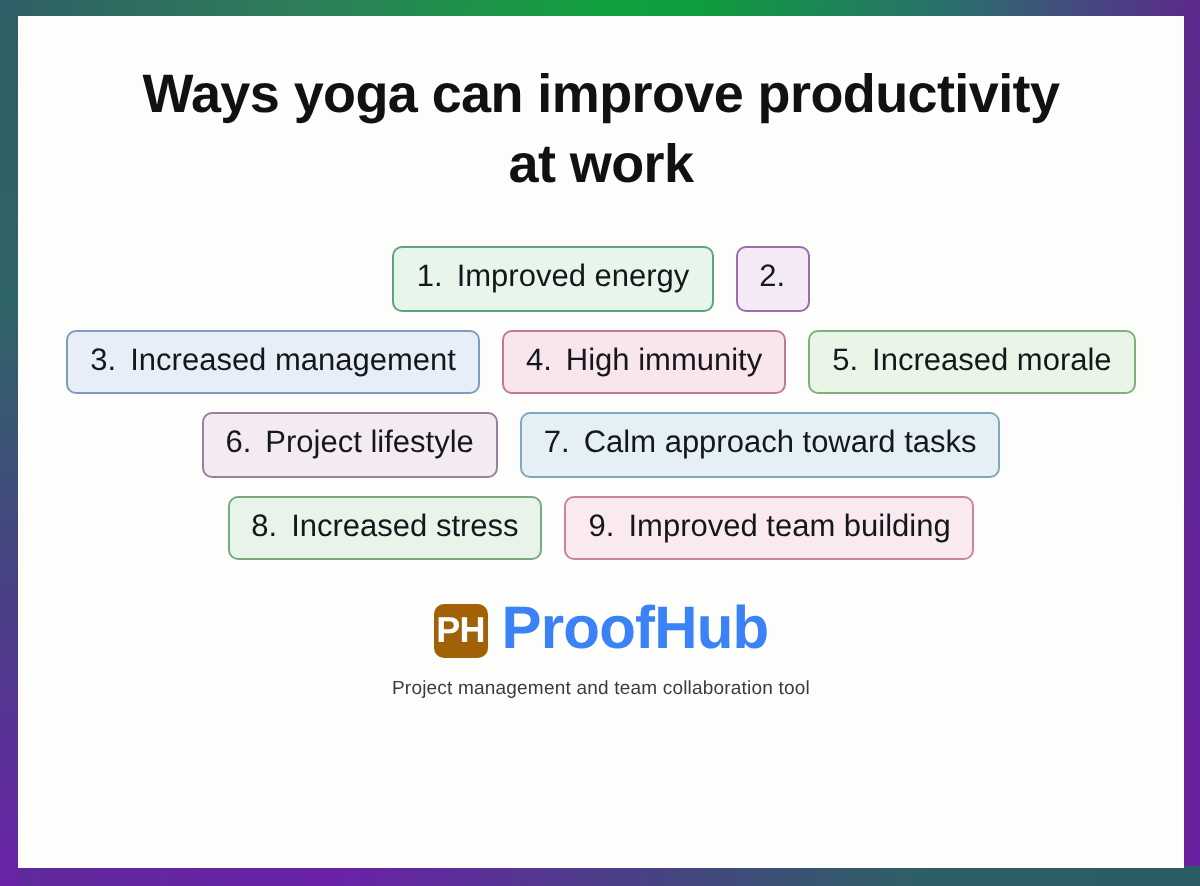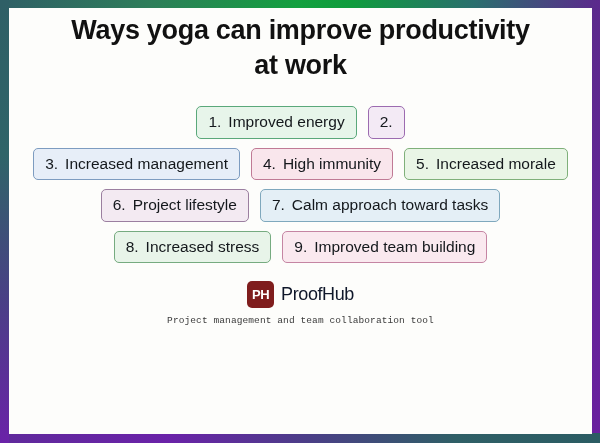--- a/index.html
+++ b/index.html
@@ -59,21 +59,21 @@
   #canvas {
     position: relative;
     z-index: 3;
     width: 100%;
     height: 100%;
     background: #fdfdfb;
     box-sizing: border-box;
     display: flex;
     flex-direction: column;
     align-items: center;
-    padding-top: 5px;
+    padding-top: 22px;
   }
 
   
   #page-title {
     font-size: 27px;
     font-weight: bold;
     color: #111111;
     text-align: center;
     line-height: 1.28;
     letter-spacing: -0.3px;
@@ -126,41 +126,40 @@
   }
   #brand-lockup {
     display: flex;
     align-items: center;
     gap: 7px;
   }
   #brand-logo-mark {
     width: 27px;
     height: 27px;
     border-radius: 5px;
-    background: #7f1d1d;
+    background: #a16207;
     color: #ffffff;
-    font-size: 13px;
+    font-size: 18px;
     font-weight: bold;
     display: flex;
     align-items: center;
     justify-content: center;
     letter-spacing: -0.4px;
   }
   #brand-name {
-    font-size: 18px;
-    font-weight: normal;
-    color: #0f172a;
+    font-size: 30px;
+    font-weight: bold;
+    color: #3b82f6;
     letter-spacing: -0.4px;
   }
   #brand-tagline {
     margin-top: 7px;
     font-size: 9.5px;
     color: #3b3b3b;
     letter-spacing: 0.1px;
-    font-family: Liberation Mono, monospace;
   }
 </style>
 </head>
 <body>
 
 <div id="infographic-frame">
   <div id="canvas">
 
     <h1 id="page-title">
       <span>Ways yoga can improve productivity</span><br>

